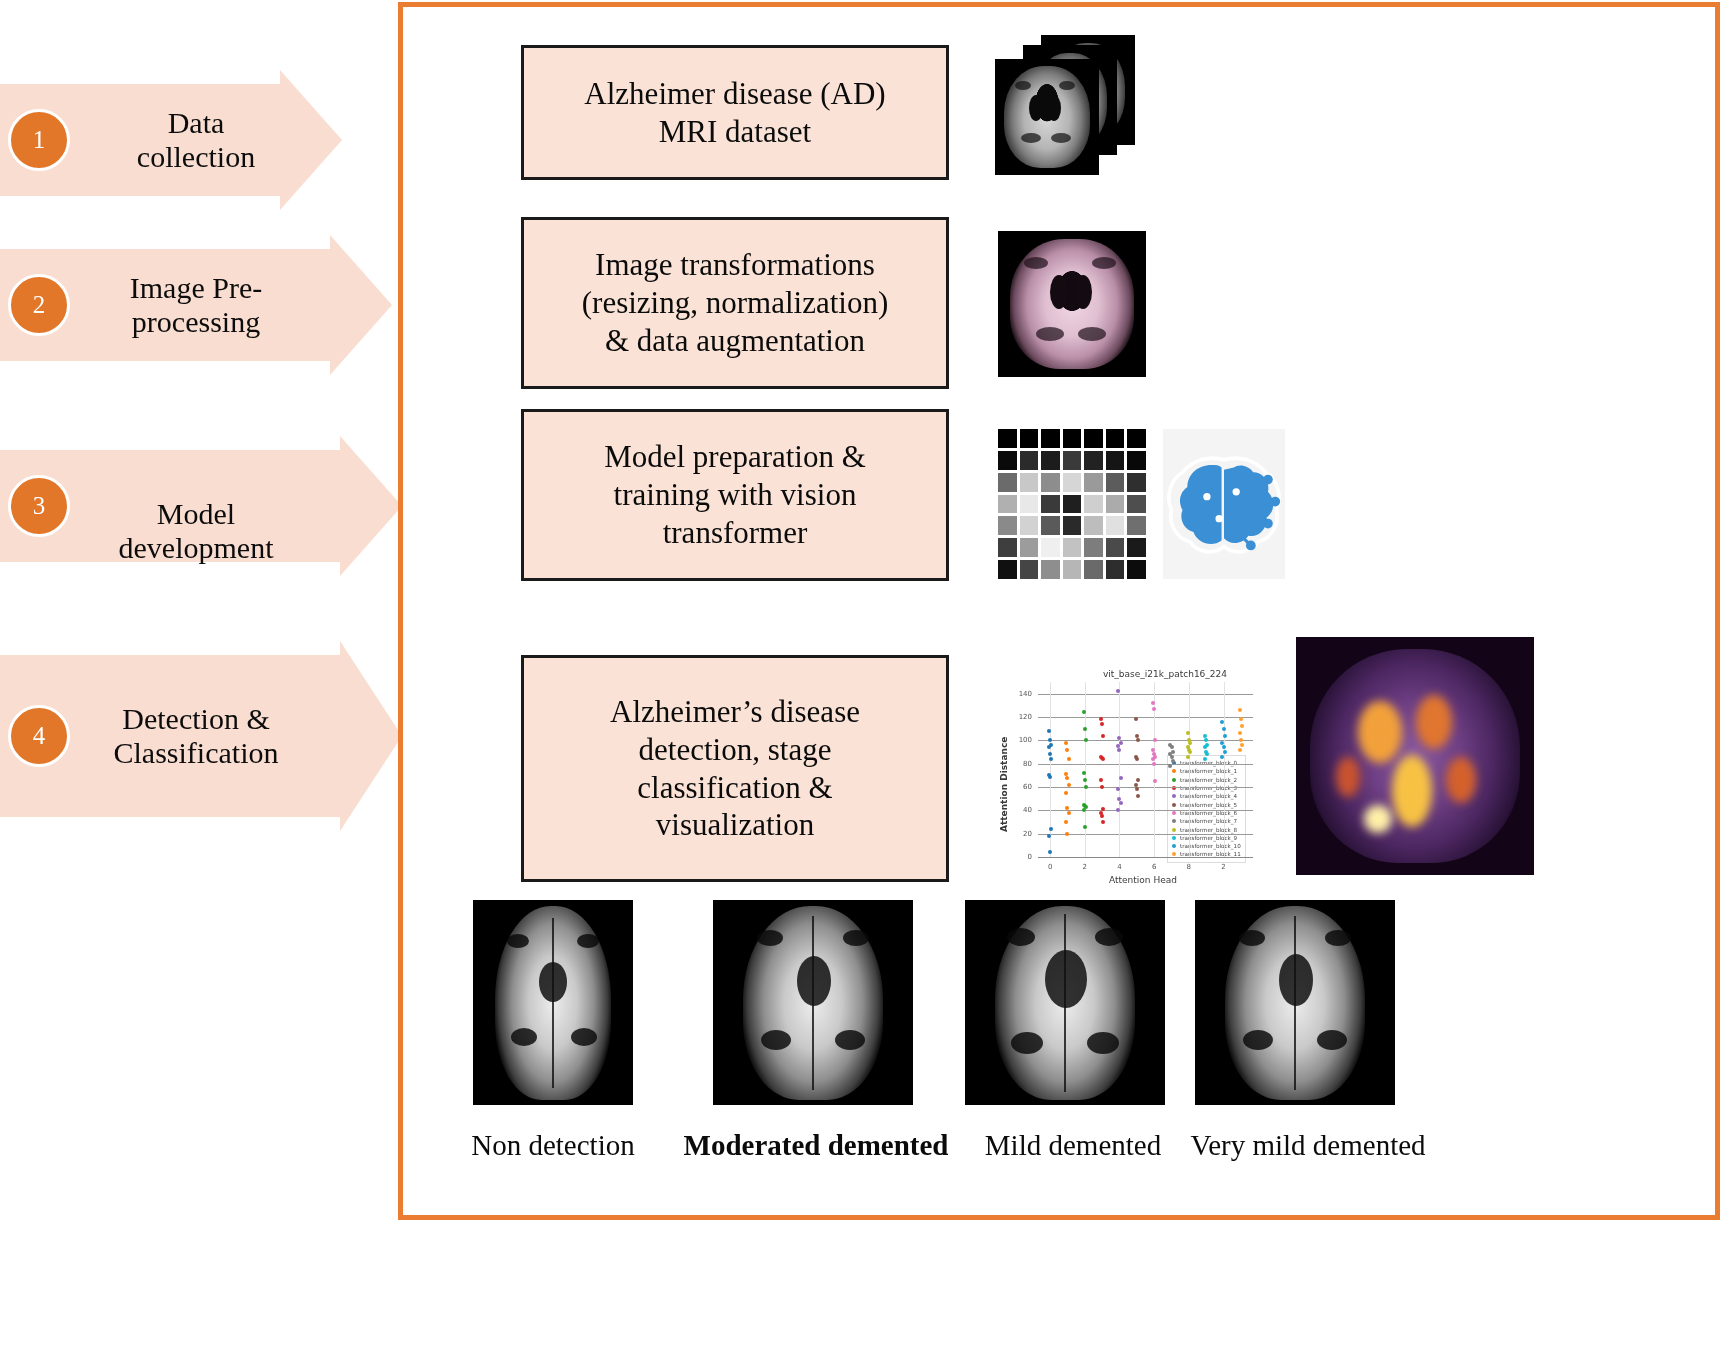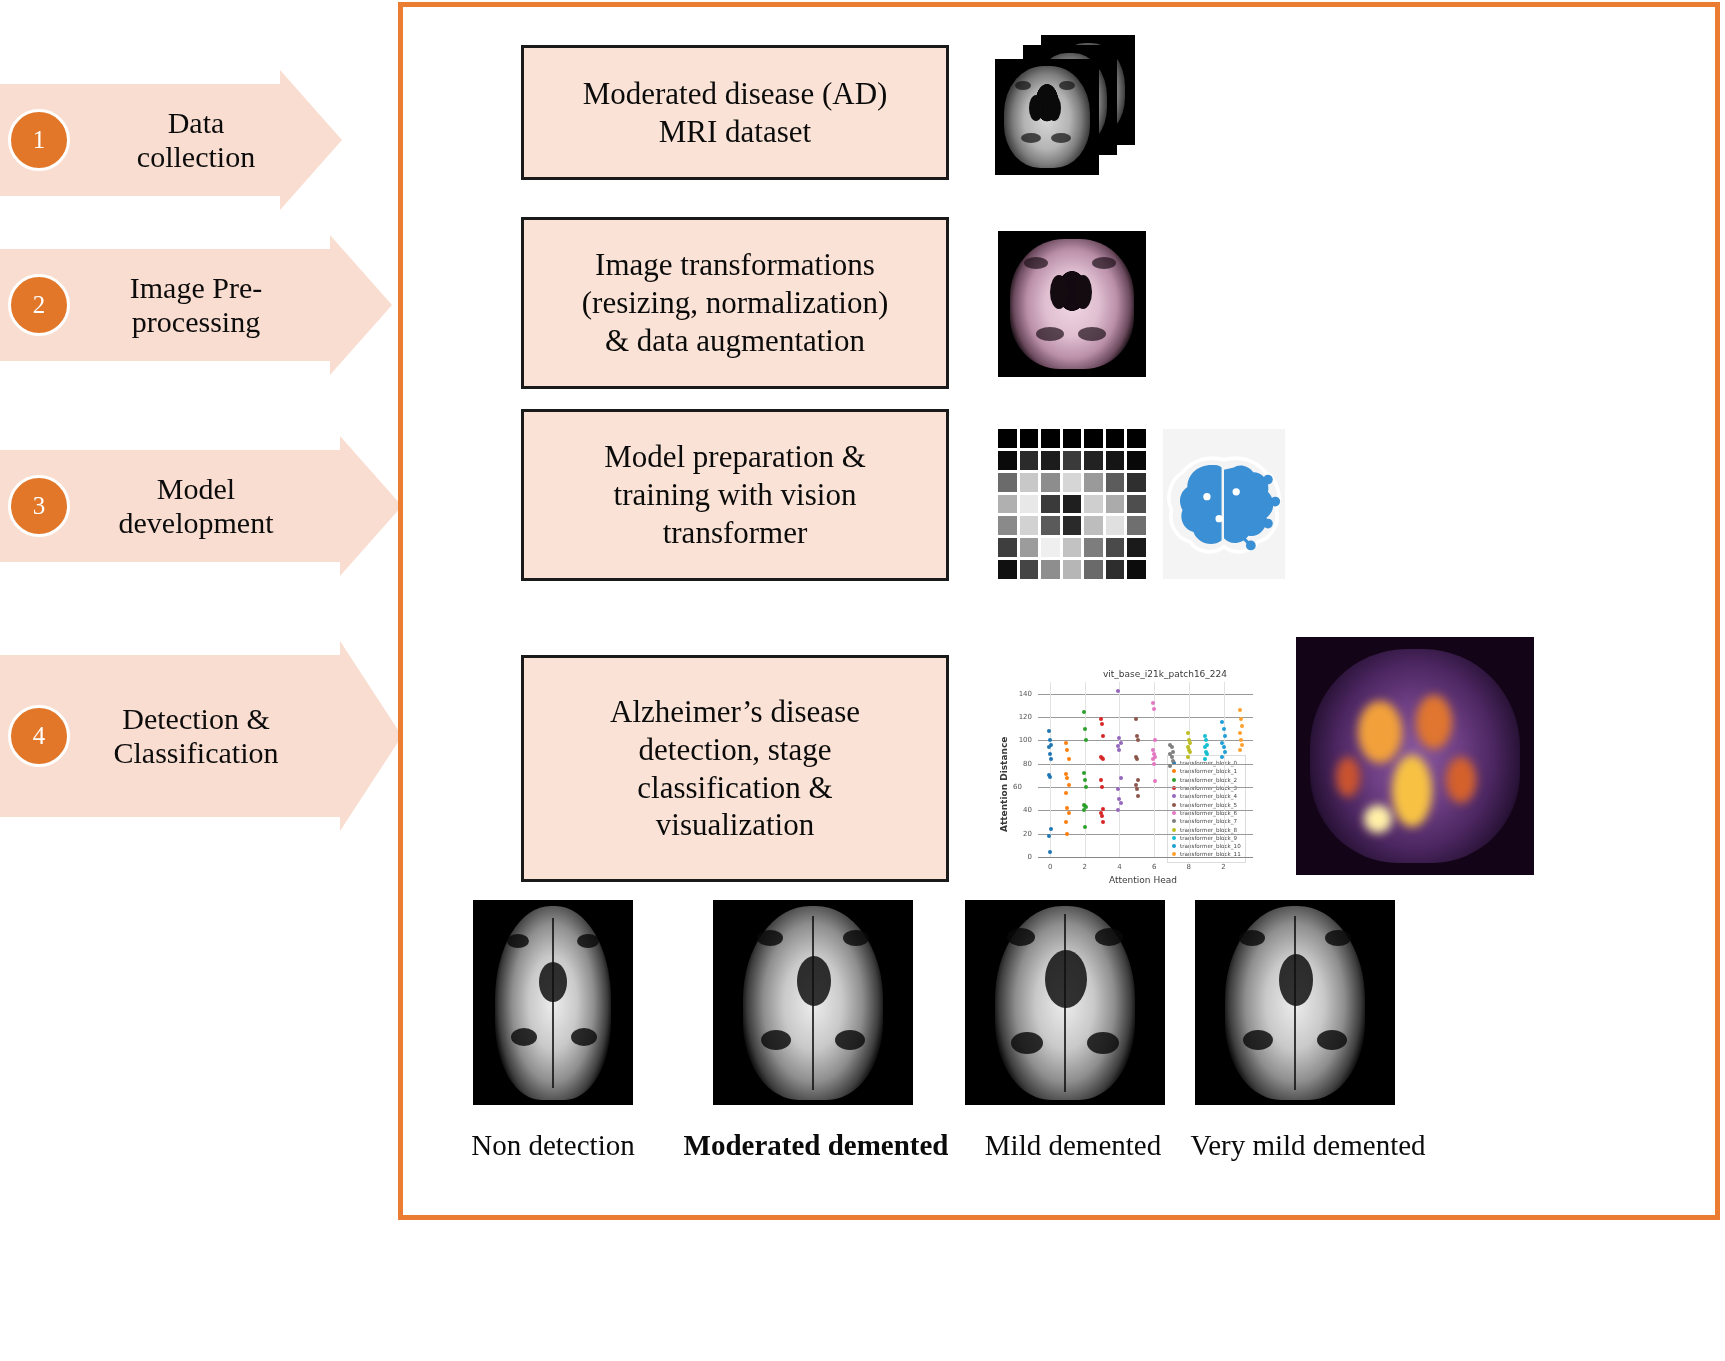--- a/index.html
+++ b/index.html
@@ -329,39 +329,39 @@
     <div class="step-label" style="white-space:pre-line;text-align:center;">Image Pre-
 processing</div>
   </div>
 
   <div class="step-arrow" style="top:450px; width:400px;">
     <div class="arrow-body" style="width:340px;"></div>
     <div class="arrow-head" style="left:340px;"></div>
     <div class="step-badge">
         <span>3</span>
       </div>
-    <div class="step-label" style="white-space:pre-line;">Model
+    <div class="step-label" style="white-space:pre-line;margin-top:25px;">Model
 development</div>
   </div>
 
   <div class="step-arrow" style="top:655px; height:162px; width:400px;">
     <div class="arrow-body" style="width:340px;"></div>
     <div class="arrow-head" style="left:340px; top:-14px; border-top-width:95px; border-bottom-width:95px;"></div>
     <div class="step-badge">
         <span>4</span>
       </div>
     <div class="step-label" style="white-space:pre-line;">Detection &amp;
 Classification</div>
   </div>
 
 </div>
 
 <div id="main-panel">
 
-  <div class="stage-box" style="left:118px; top:38px; width:428px; height:135px; white-space:pre-line;">Moderated disease (AD)
+  <div class="stage-box" style="left:118px; top:38px; width:428px; height:135px; white-space:pre-line;">Alzheimer disease (AD)
 MRI dataset</div>
 
   <div class="mri-stack" style="left:592px; top:28px; width:160px; height:145px;">
     <div class="mri-card" style="left:46px; top:0px; width:94px; height:110px;">
       <div class="mri-brain" style="left:10px; top:8px; width:74px; height:94px;"></div>
     </div>
     <div class="mri-card" style="left:28px; top:10px; width:94px; height:110px;">
       <div class="mri-brain" style="left:10px; top:8px; width:74px; height:94px;"></div>
     </div>
     <div class="mri-card" style="left:0px; top:24px; width:104px; height:116px;">
@@ -524,21 +524,21 @@
           <span class="sp-legend-text">transformer_block_11</span>
         </div>
       </div>
   <div class="sp-grid-h" style="left: 55px; top: 230px; width: 215px;"></div>
       <div class="sp-tick-y" style="left: 23px; top: 226px; width: 26px;">0</div>
       <div class="sp-grid-h" style="left: 55px; top: 206.667px; width: 215px;"></div>
       <div class="sp-tick-y" style="left: 23px; top: 202.667px; width: 26px;">20</div>
       <div class="sp-grid-h" style="left: 55px; top: 183.333px; width: 215px;"></div>
       <div class="sp-tick-y" style="left: 23px; top: 179.333px; width: 26px;">40</div>
       <div class="sp-grid-h" style="left: 55px; top: 160px; width: 215px;"></div>
-      <div class="sp-tick-y" style="left: 13px; top: 156px; width: 26px;">60</div>
+      <div class="sp-tick-y" style="left: 23px; top: 156px; width: 26px;">60</div>
       <div class="sp-grid-h" style="left: 55px; top: 136.667px; width: 215px;"></div>
       <div class="sp-tick-y" style="left: 23px; top: 132.667px; width: 26px;">80</div>
       <div class="sp-grid-h" style="left: 55px; top: 113.333px; width: 215px;"></div>
       <div class="sp-tick-y" style="left: 23px; top: 109.333px; width: 26px;">100</div>
       <div class="sp-grid-h" style="left: 55px; top: 90px; width: 215px;"></div>
       <div class="sp-tick-y" style="left: 23px; top: 86px; width: 26px;">120</div>
       <div class="sp-grid-h" style="left: 55px; top: 66.6667px; width: 215px;"></div>
       <div class="sp-tick-y" style="left: 23px; top: 62.6667px; width: 26px;">140</div>
       <div class="sp-grid-v" style="left: 67.1371px; top: 55px; height: 175px;"></div>
       <div class="sp-tick-x" style="left: 57.1371px; top: 236px; width: 20px;">0</div>

